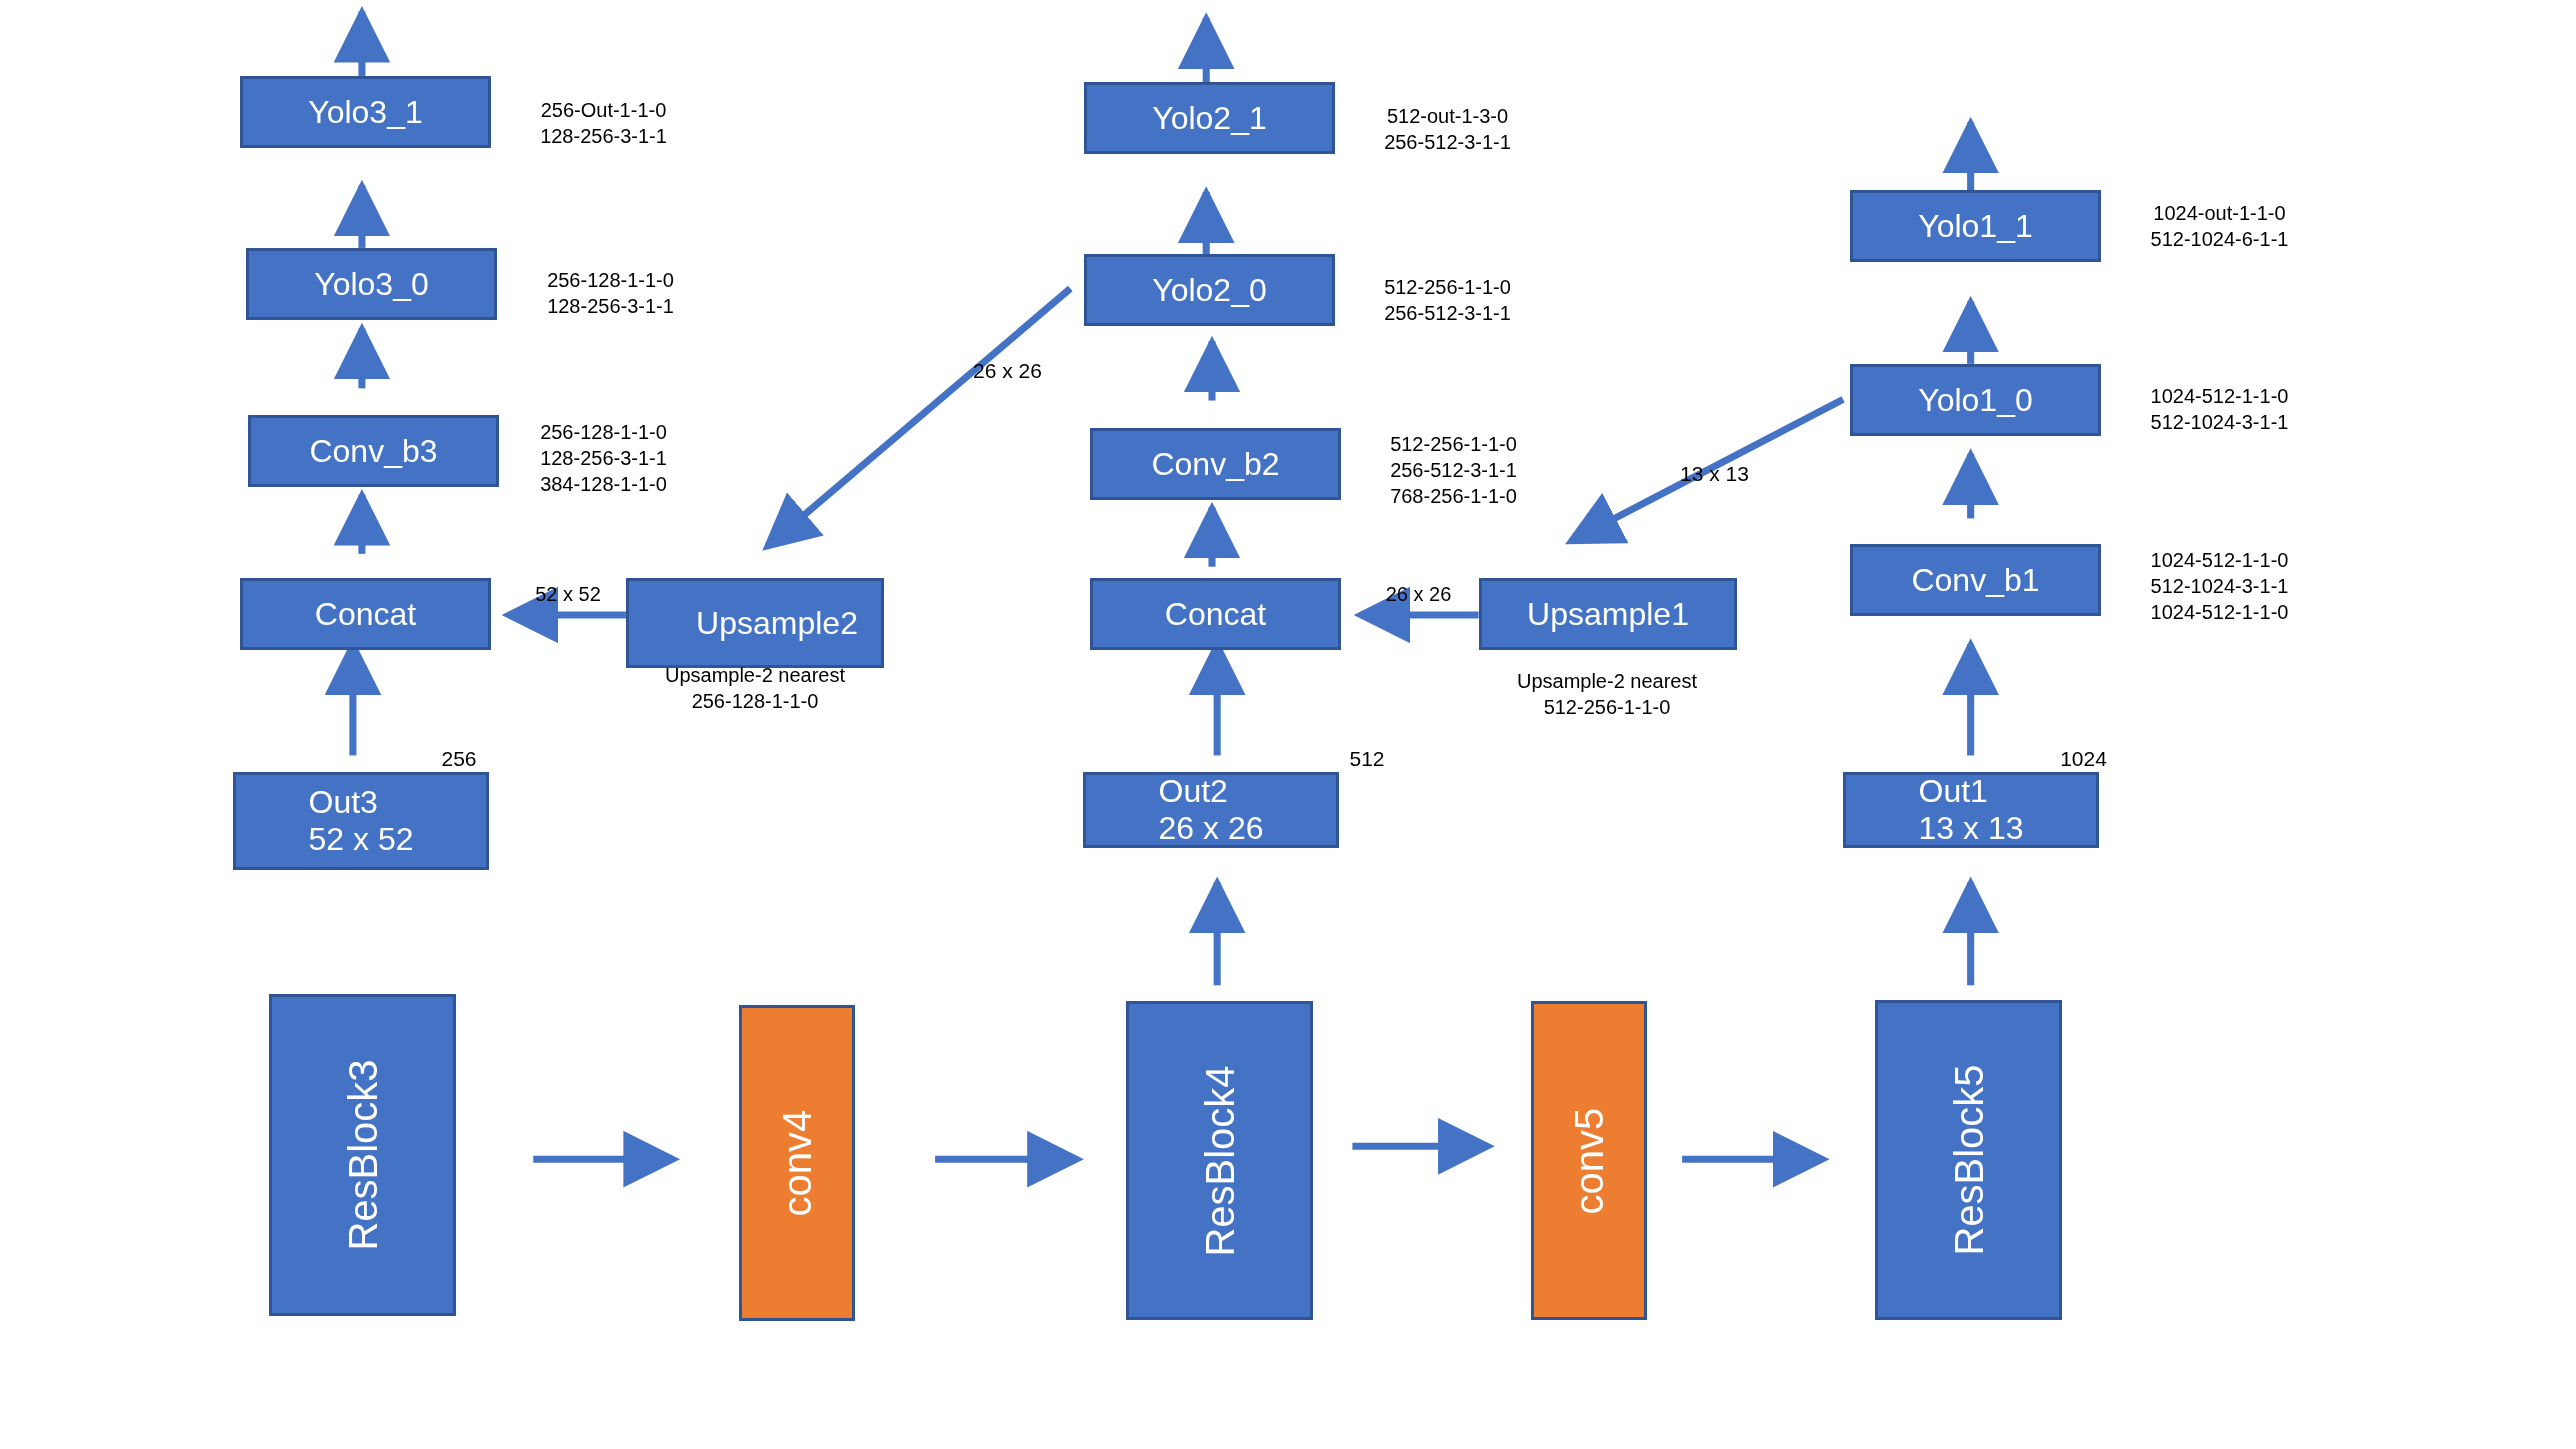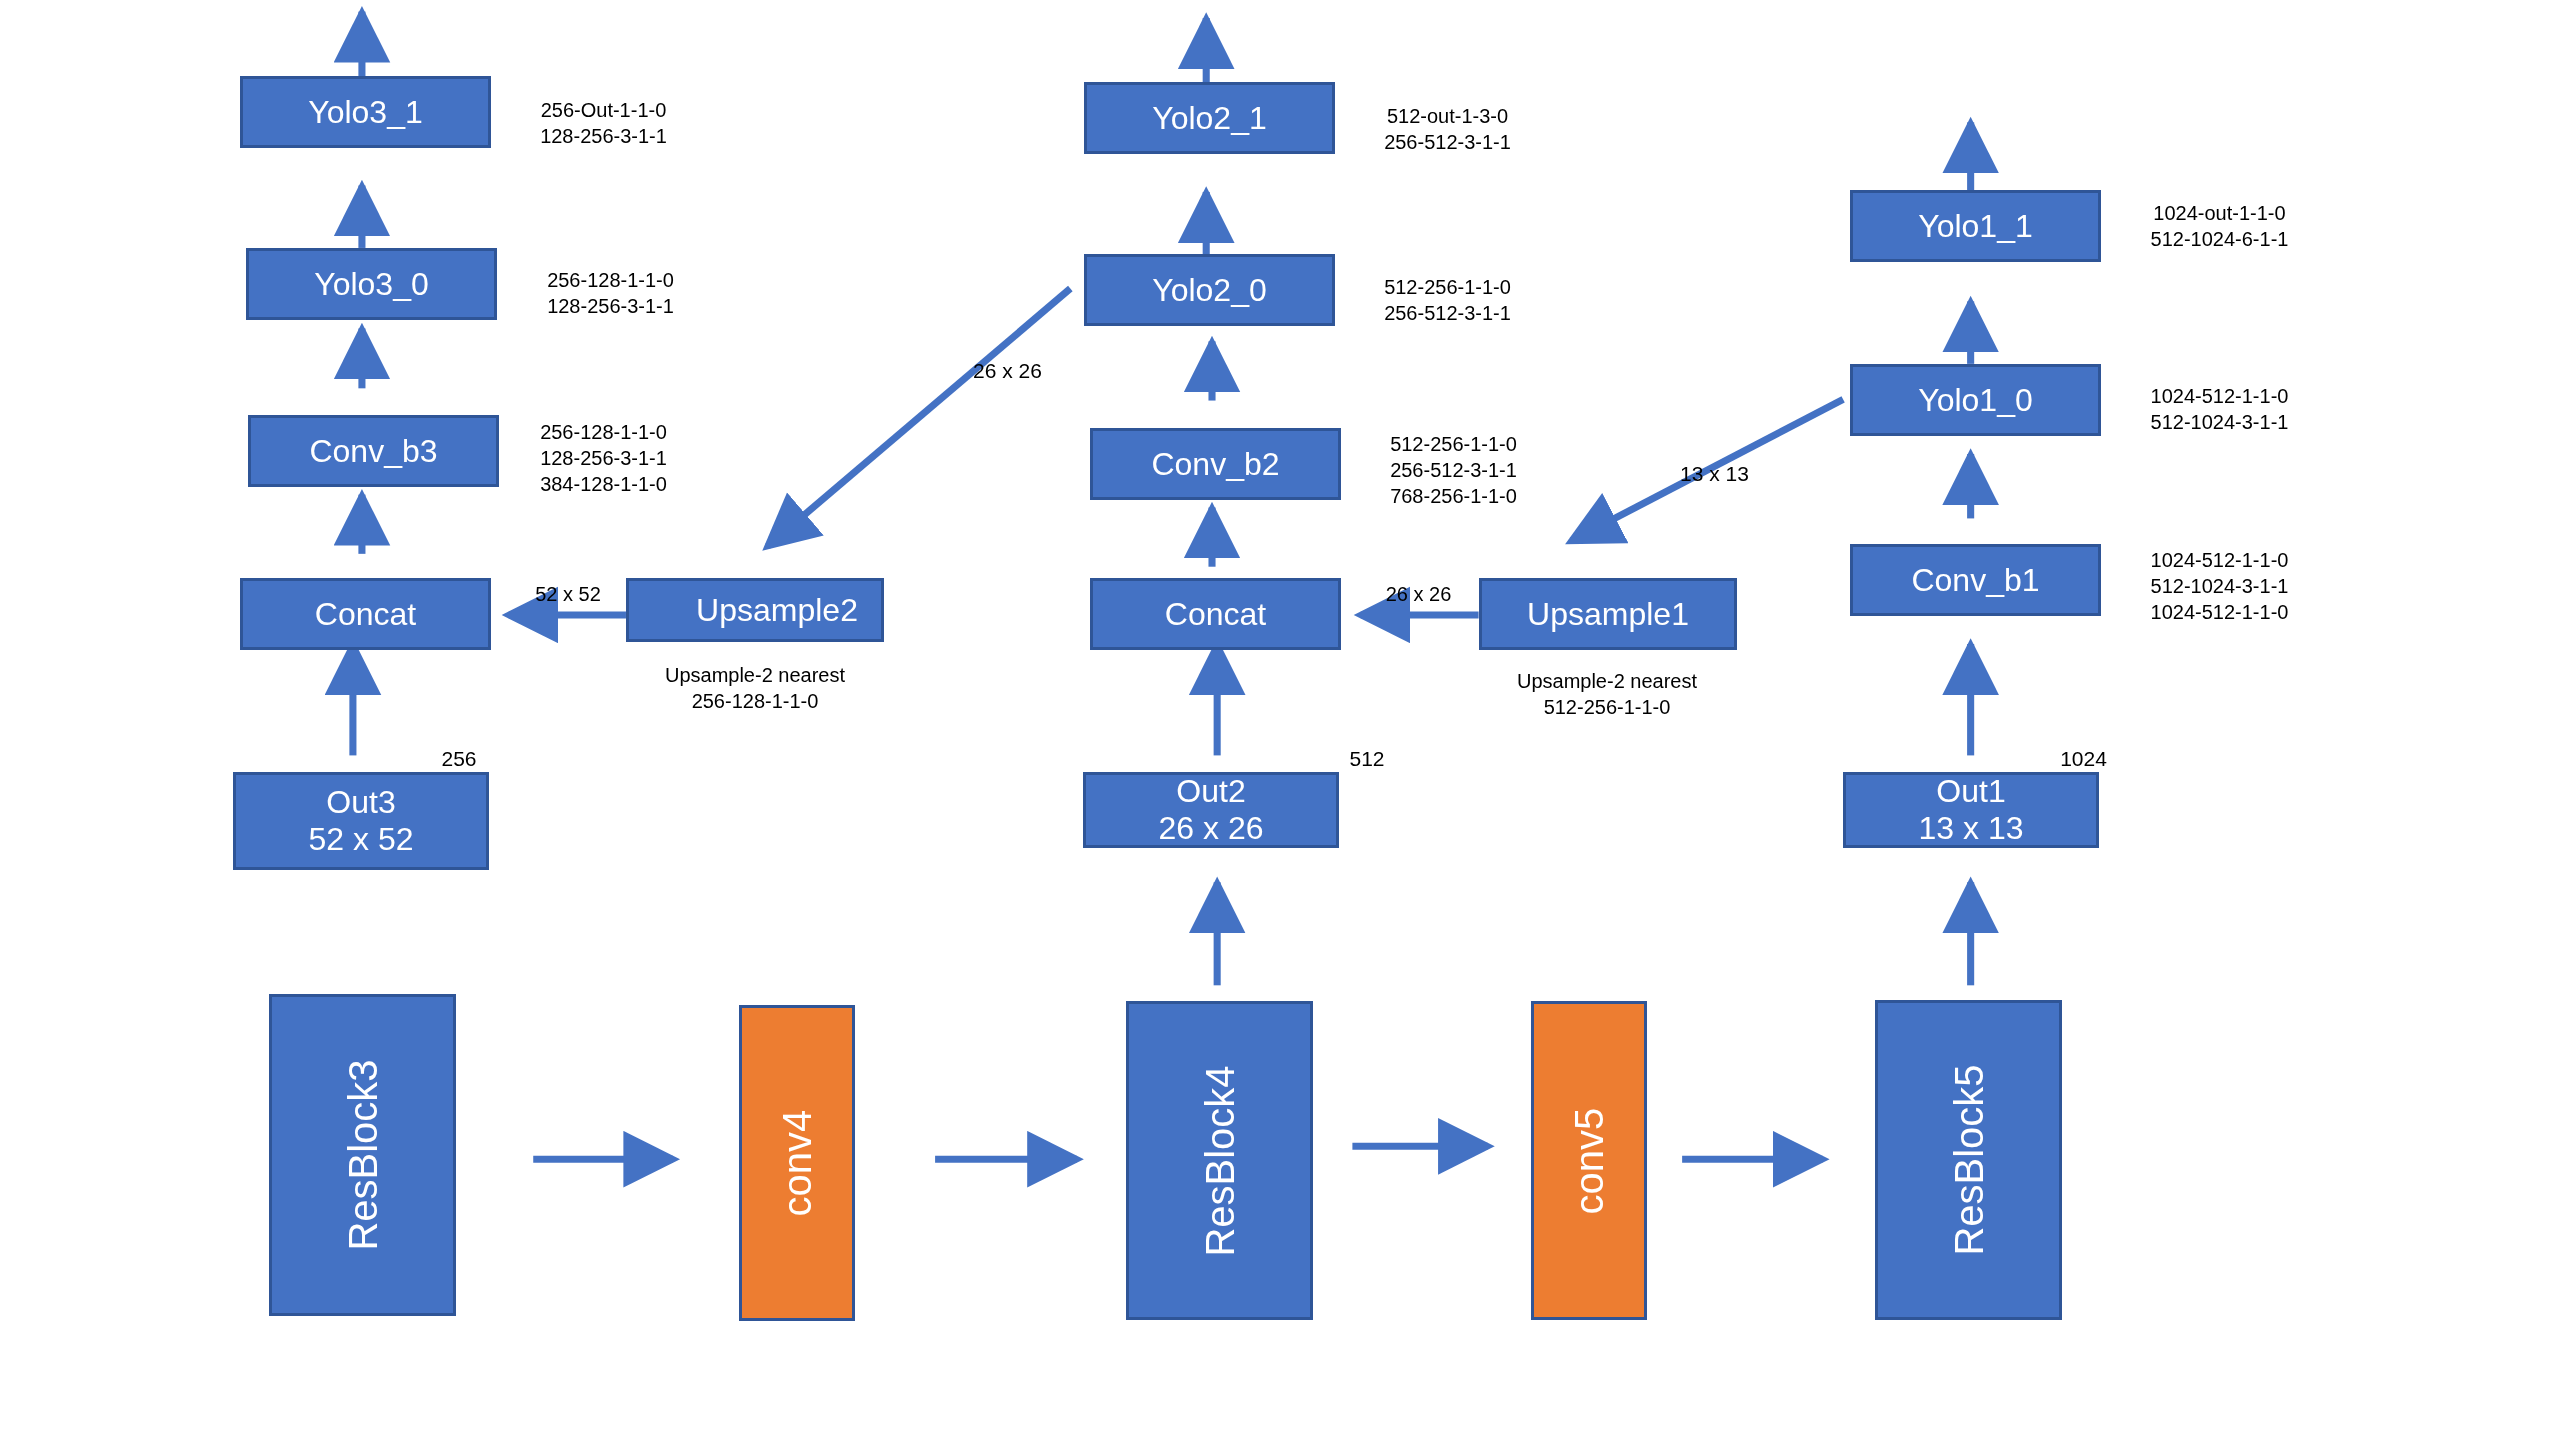--- a/index.html
+++ b/index.html
@@ -2,21 +2,21 @@
 <html style="font-size:10.3px"><head>
 <meta charset="utf-8">
 <style>
   html,body{margin:0;padding:0;background:#ffffff;}
   body{width:2576px;height:1449px;position:relative;overflow:hidden;
        font-family:"Liberation Sans","DejaVu Sans",sans-serif;}
   #stage{position:absolute;left:0;top:0;width:2576px;height:1449px;}
 
   
   .blk{position:absolute;box-sizing:border-box;display:flex;align-items:center;
-       justify-content:center;color:#ffffff;text-align:center;line-height:1.15;
+       justify-content:center;color:#ffffff;line-height:1.15;
        border:3.2px solid #2F5597;background:#4472C4;}
   .blk.orange{background:#ED7D31;border-color:#2F5597;}
   .blk .lbl{white-space:pre-line;}
 
   
   .vblk .lbl{transform:rotate(-90deg);white-space:nowrap;}
 
   
   .ann{position:absolute;color:#000000;white-space:pre-line;line-height:1.30;
        text-align:center;}
@@ -100,21 +100,21 @@
     <span class="lbl">Conv_b3</span>
   </div>
   <div class="ann" style="left:497px;top:419px;width:213px;font-size:20px;">256-128-1-1-0
 128-256-3-1-1
 384-128-1-1-0</div>
 
   <div class="blk" style="left:240px;top:578px;width:251px;height:72px;font-size:32px;">
     <span class="lbl">Concat</span>
   </div>
 
-  <div class="blk" style="left:626px;top:578px;width:258px;height:64px;font-size:32px;padding-left:44px;">
+  <div class="blk" style="left:626px;top:578px;width:258px;height:90px;font-size:32px;padding-left:44px;">
     <span class="lbl">Upsample2</span>
   </div>
   <div class="ann center" style="left:620px;top:662px;width:270px;font-size:20px;">Upsample-2 nearest
 256-128-1-1-0</div>
 
   <div class="ann center" style="left:523px;top:581px;width:90px;font-size:20px;">52 x 52</div>
 
   <div class="ann" style="left:401px;top:745px;width:116px;font-size:21px;">256</div>
   <div class="blk" style="left:233px;top:772px;width:256px;height:98px;font-size:32px;">
     <span class="lbl">Out3

